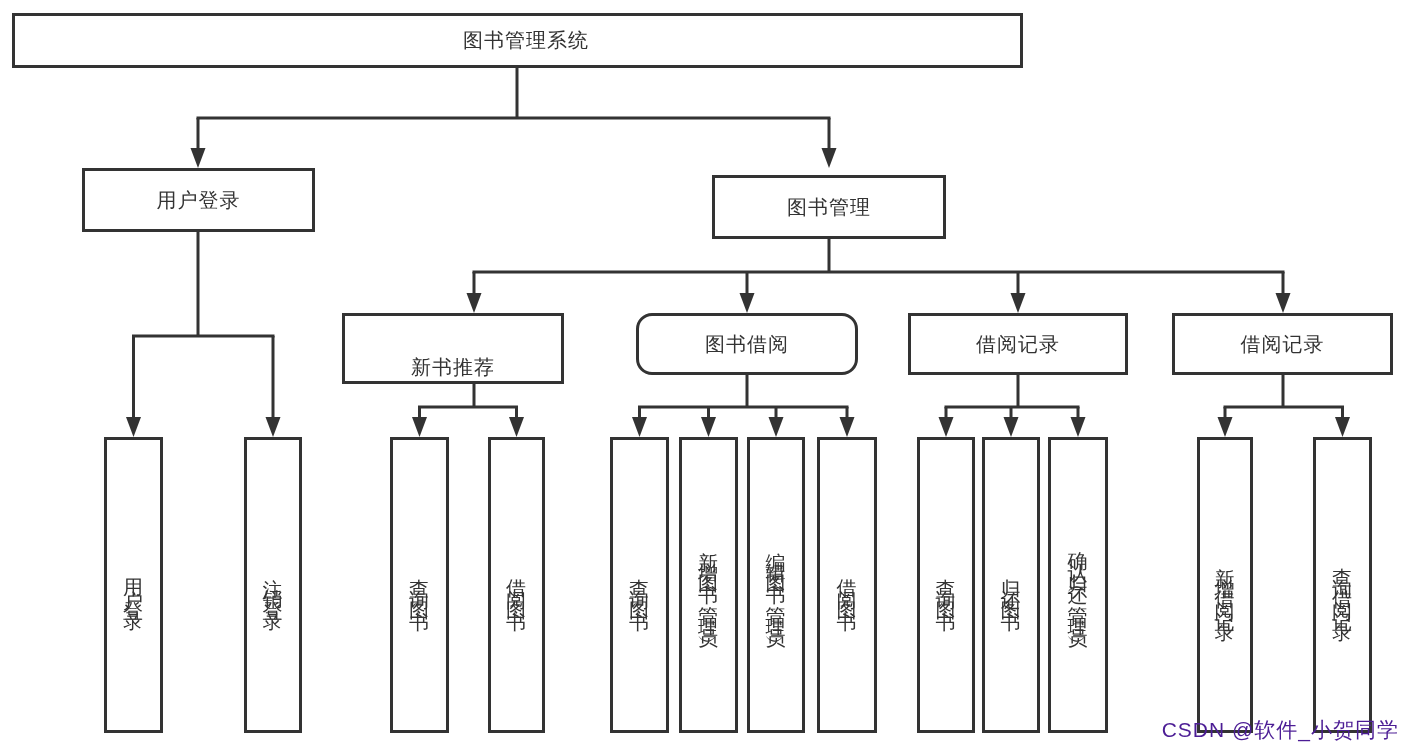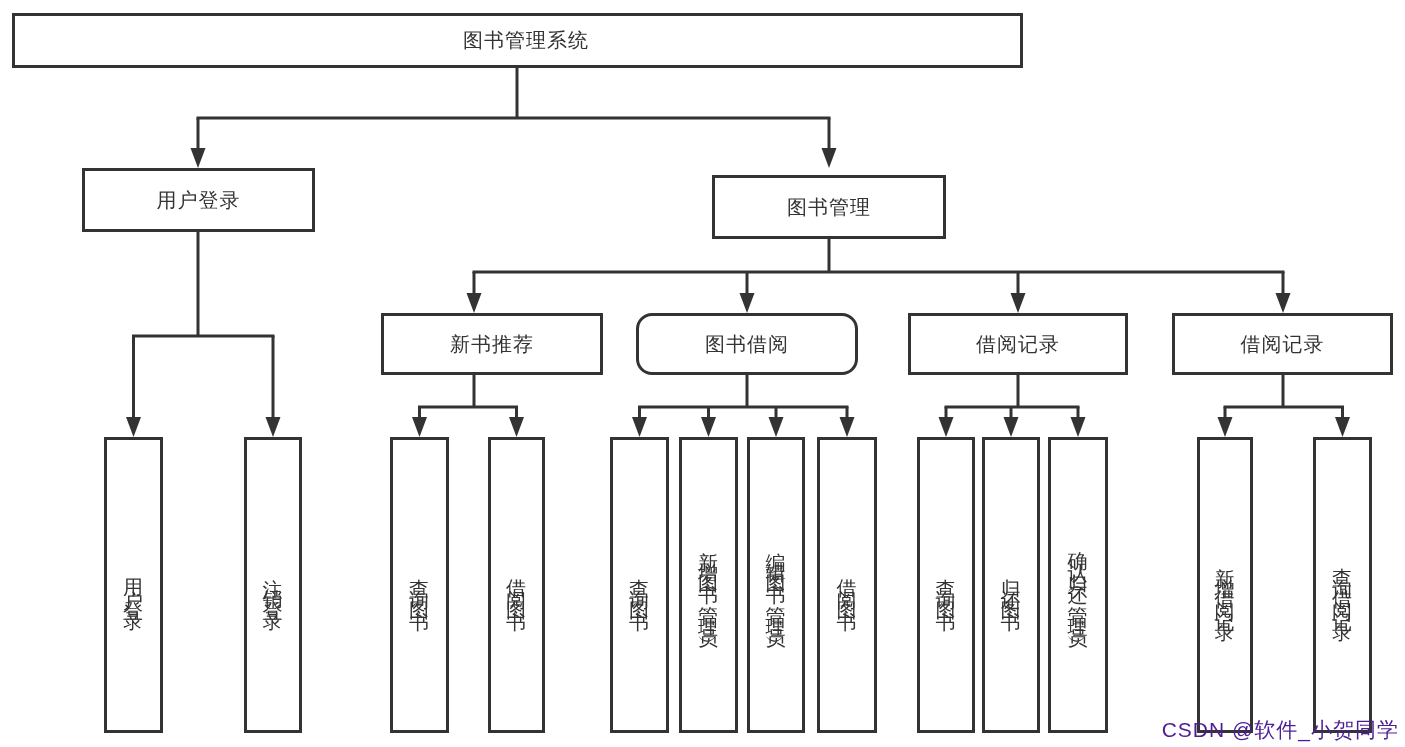--- a/index.html
+++ b/index.html
@@ -37,21 +37,21 @@
     text-orientation: upright;
     letter-spacing: 11px;
     font-size: 20px;
     color: #333333;
     line-height: 1;
   }
   
   .n-root          { left: 12px;   top: 13px;  width: 1011px; height: 55px; padding-left: 17px; }
   .n-user-login    { left: 82px;   top: 168px; width: 233px;  height: 64px; }
   .n-book-mgmt     { left: 712px;  top: 175px; width: 234px;  height: 64px; }
-  .n-new-book      { left: 381px;  top: 313px; width: 222px;  height: 62px; }
+  .n-new-book      { left: 342px;  top: 313px; width: 222px;  height: 71px; align-items: flex-end; }
   .n-book-borrow   { left: 636px;  top: 313px; width: 222px;  height: 62px; border-radius: 16px; }
   .n-cur-borrow    { left: 908px;  top: 313px; width: 220px;  height: 62px; }
   .n-borrow-rec    { left: 1172px; top: 313px; width: 221px;  height: 62px; }
   
   .l-a1 { left: 104px;  width: 59px; }
   .l-a2 { left: 244px;  width: 58px; }
   .l-b1 { left: 390px;  width: 59px; }
   .l-b2 { left: 488px;  width: 57px; }
   .l-c1 { left: 610px;  width: 59px; }
   .l-c2 { left: 679px;  width: 59px; }

